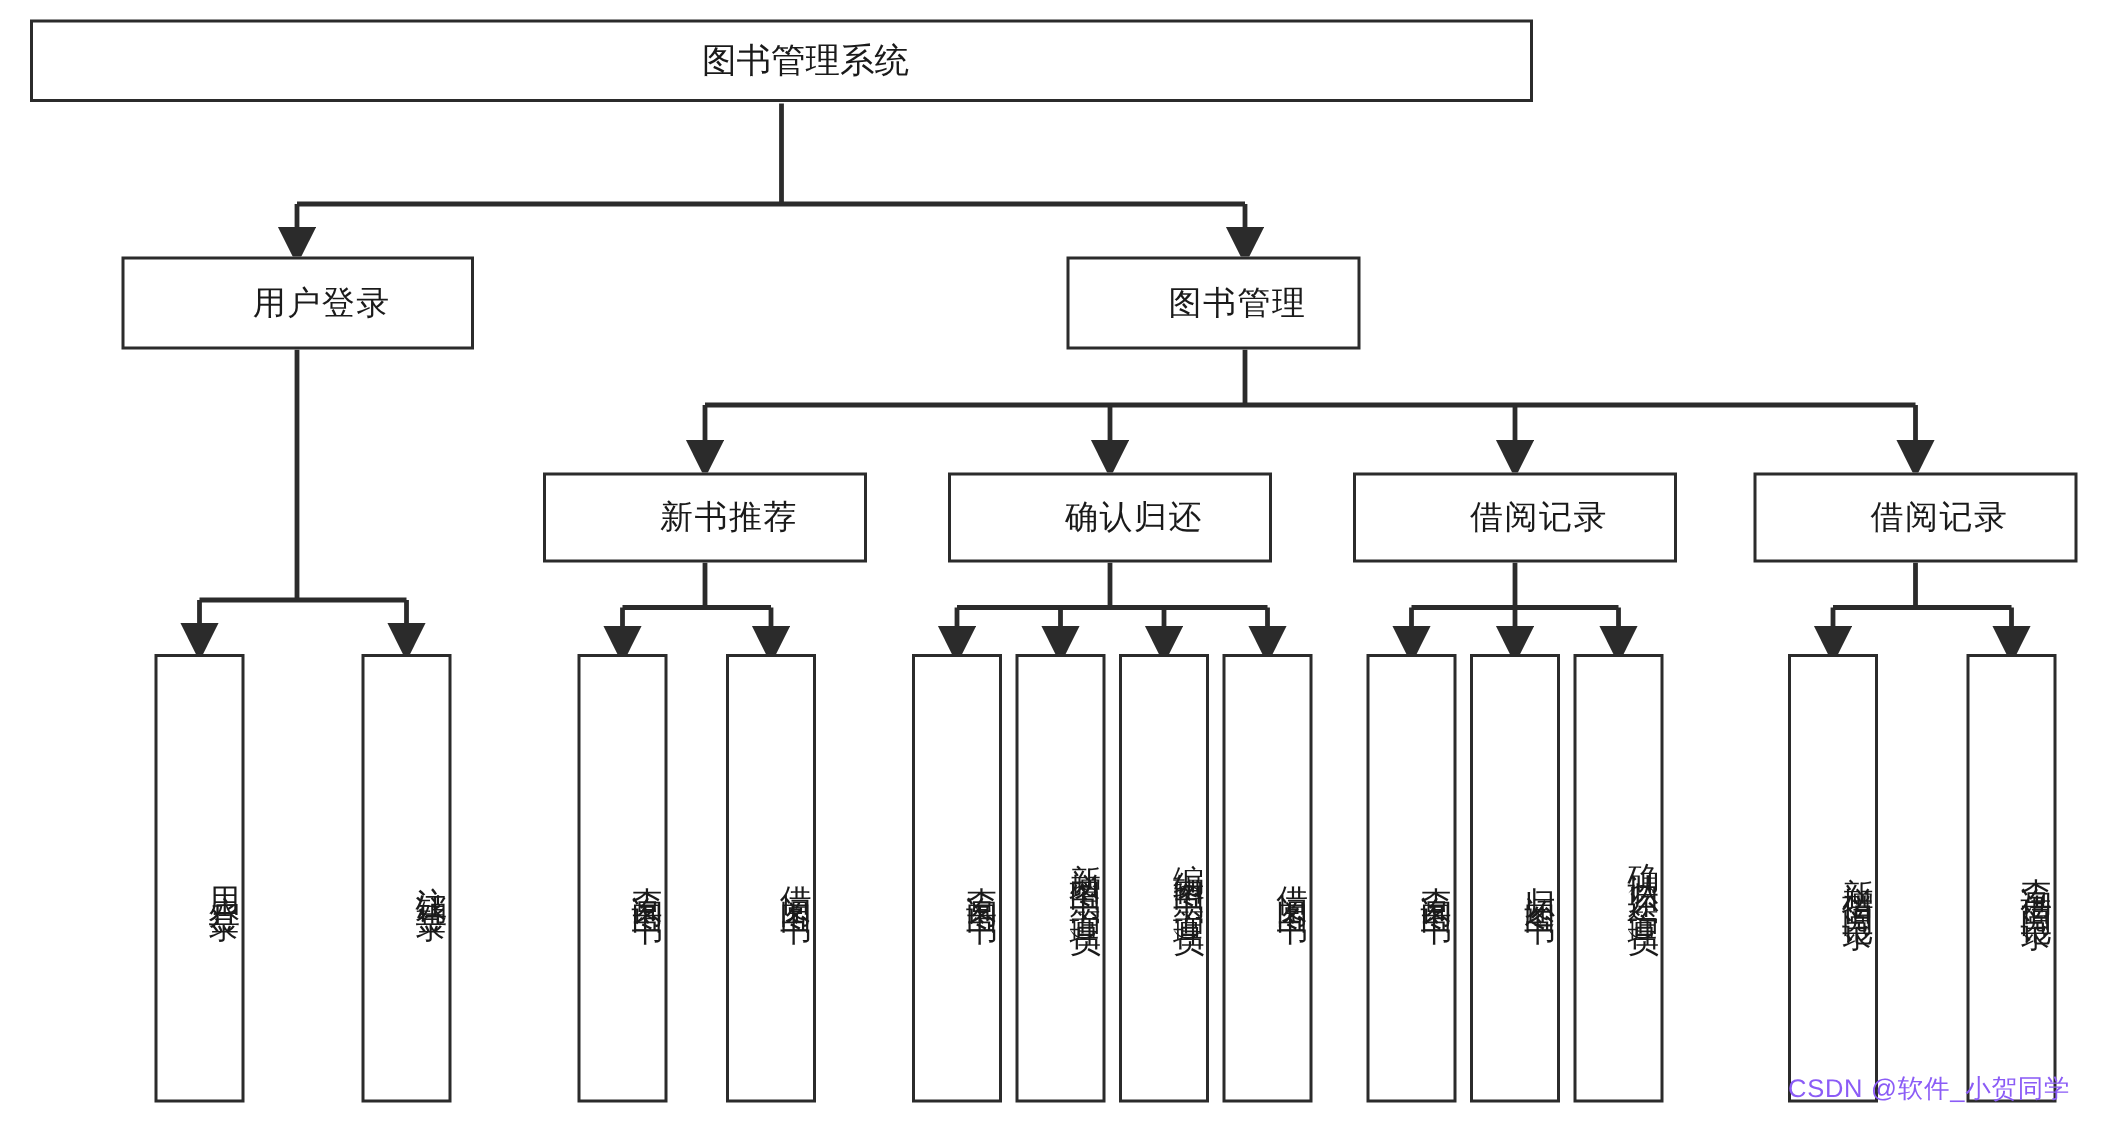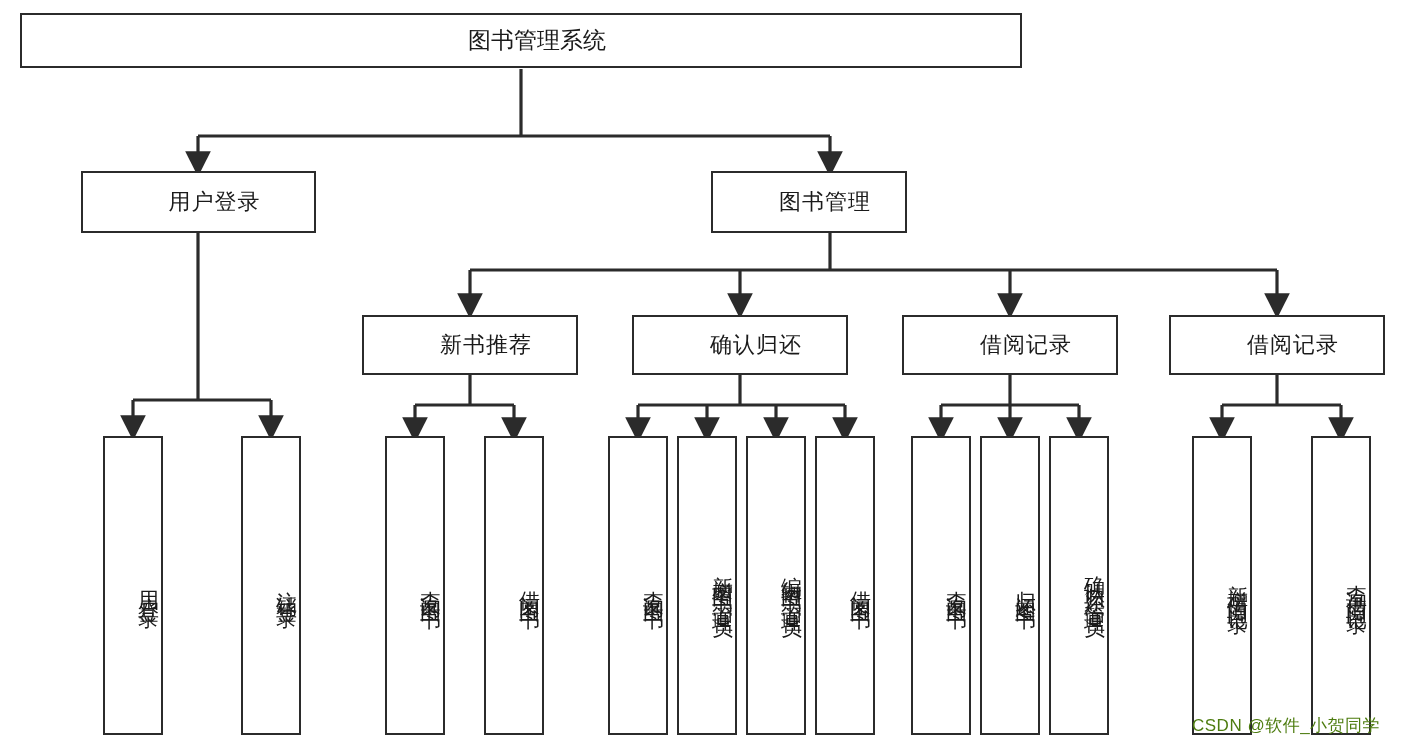--- a/index.html
+++ b/index.html
@@ -37,21 +37,21 @@
   .node.vert > span{
     writing-mode:vertical-rl;
     text-orientation:upright;
     display:block;
     text-align:center;
   }
   #watermark{
     position:absolute;
     left:1192px;top:714px;
     font-size:17px;
-    color:#4d7c0f;
+    color:#8b5cf6;
     letter-spacing:0.5px;
     white-space:nowrap;
     pointer-events:none;
   }
 </style>
 </head>
 <body>
 
 <div id="diagram">
 

